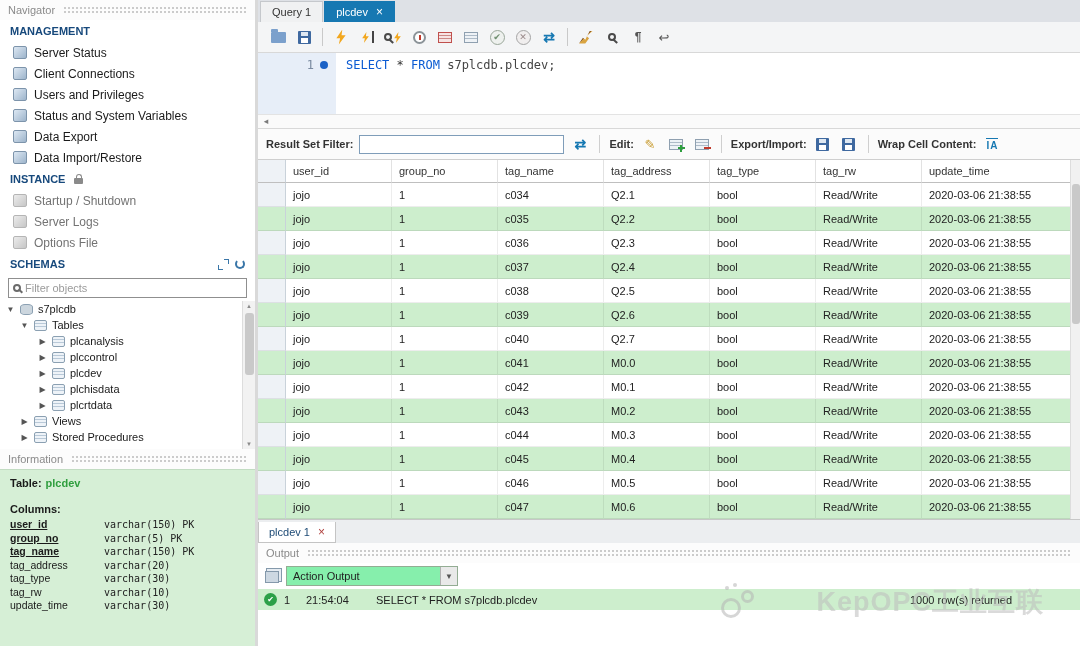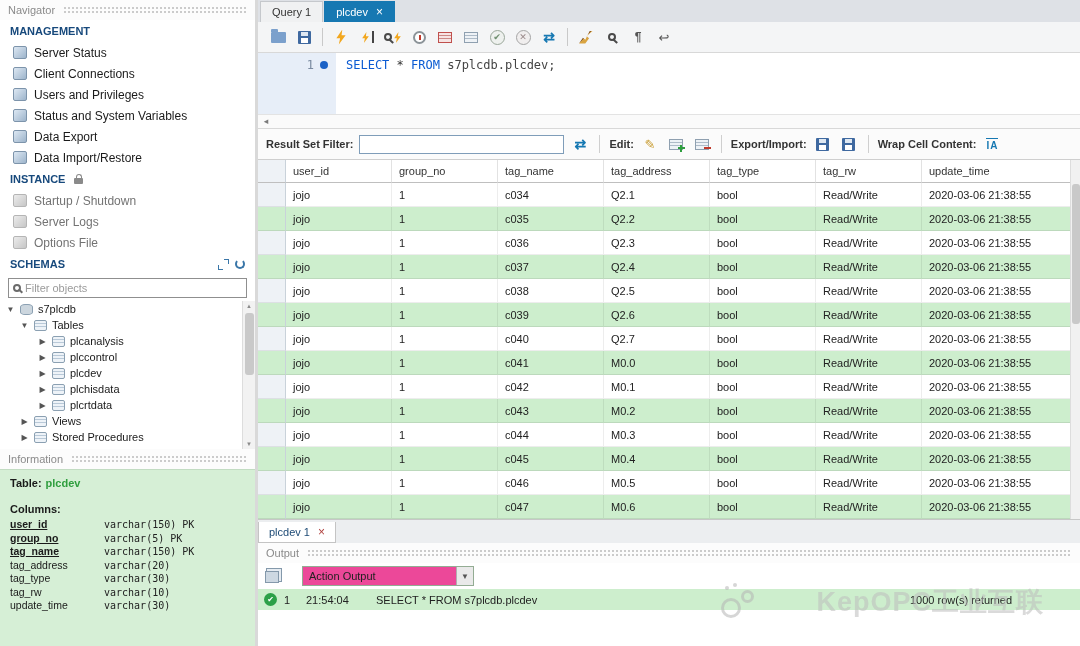--- a/index.html
+++ b/index.html
@@ -178,23 +178,23 @@
         display:flex; align-items:flex-end; }
   .rtab { height:21px; background:#fff; border:1px solid #c4c4c4; border-top:none;
         display:flex; align-items:center; gap:8px; padding:0 10px; font-size:11px;
         color:#1d4a75; cursor:pointer; }
   .rx { color:#b0413e; font-size:12px; line-height:10px; }
 
   .out-combo-row { height:26px; flex:none; display:flex; align-items:center; gap:7px;
         padding-left:7px; background:#fff; }
   .stack-ic { width:14px; height:12px; background:#cdd8e2; border:1px solid #8499ab;
         box-shadow:2px -2px 0 #e6ecf2, 2px -2px 0 1px #8499ab; margin-top:2px; }
-  .combo { width:172px; height:20px; background:#ec4899; border:1px solid #93ac93;
+  .combo { width:172px; height:20px; background:#86efac; border:1px solid #93ac93;
         display:flex; align-items:center; padding-left:6px; font-size:11px; color:#222;
-        cursor:pointer;margin-left:16px; }
+        cursor:pointer; }
   .combo-arrow { margin-left:auto; width:17px; height:18px; background:#e9e9e9;
         border-left:1px solid #b0b0b0; display:flex; align-items:center;
         justify-content:center; font-size:8px; color:#555; }
 
   .out-header { height:17px; flex:none; display:grid;
         grid-template-columns:26px 22px 70px 1fr 170px; align-items:center;
         font-size:10.5px; color:#666; background:#fff; border-bottom:1px solid #ededed; }
   .out-row { height:21px; flex:none; display:grid;
         grid-template-columns:26px 22px 70px 1fr 170px; align-items:center;
         font-size:11px; color:#222; background:#cdeecd; }

